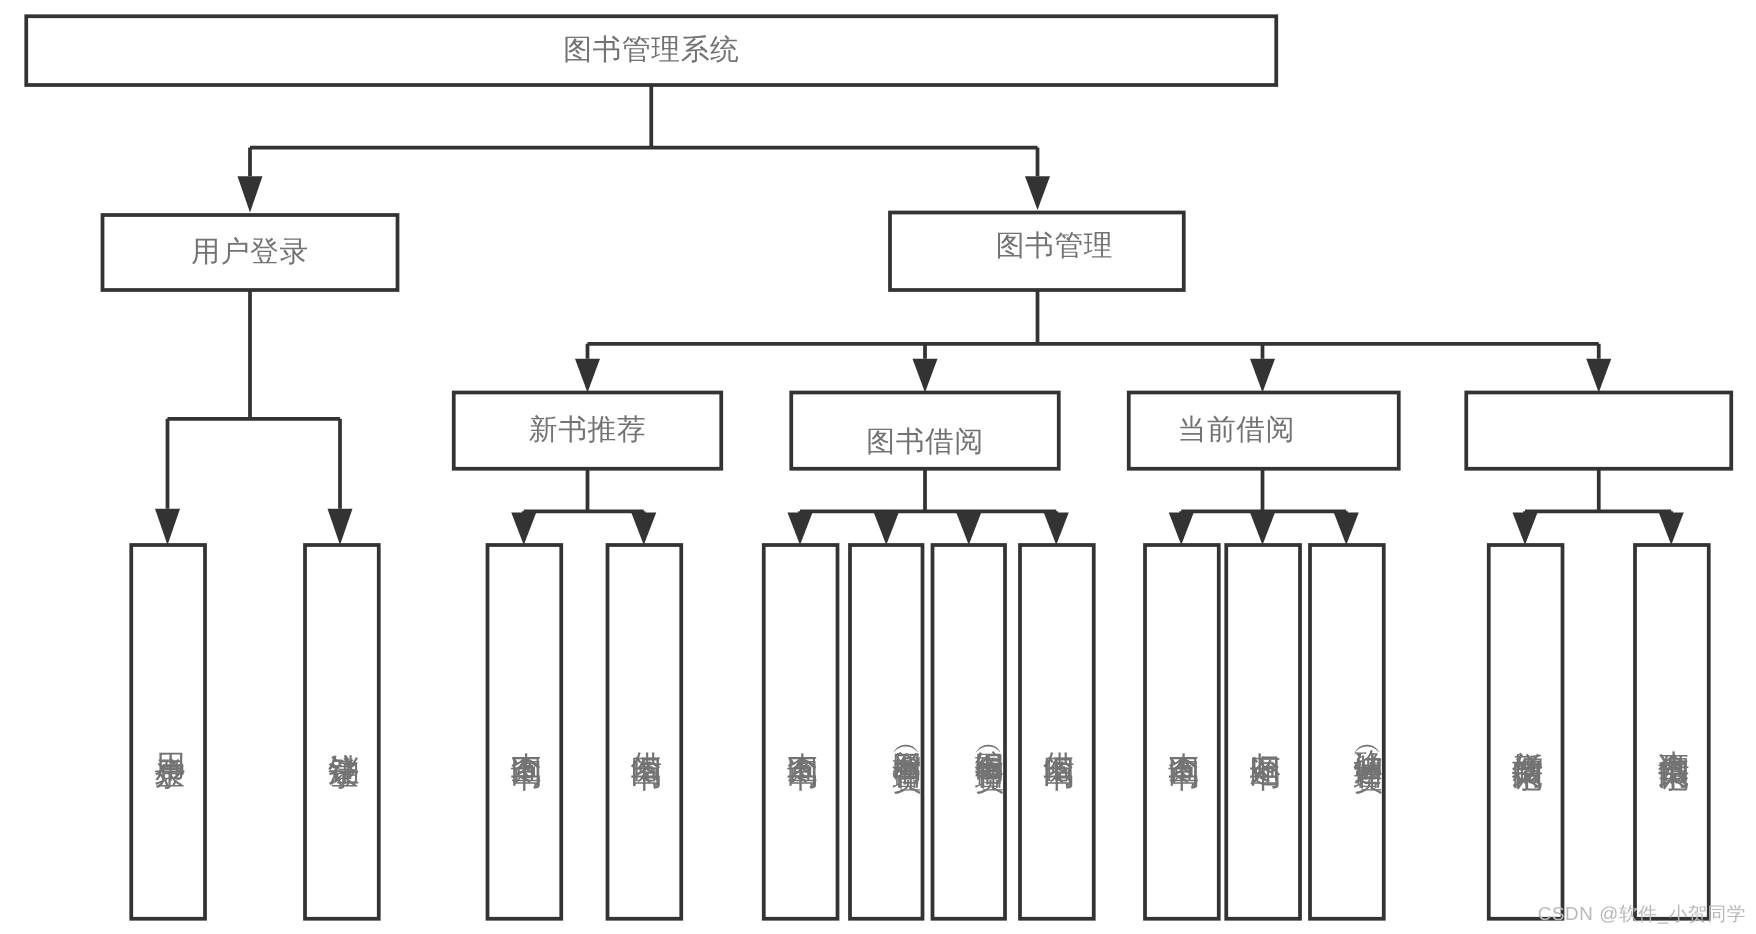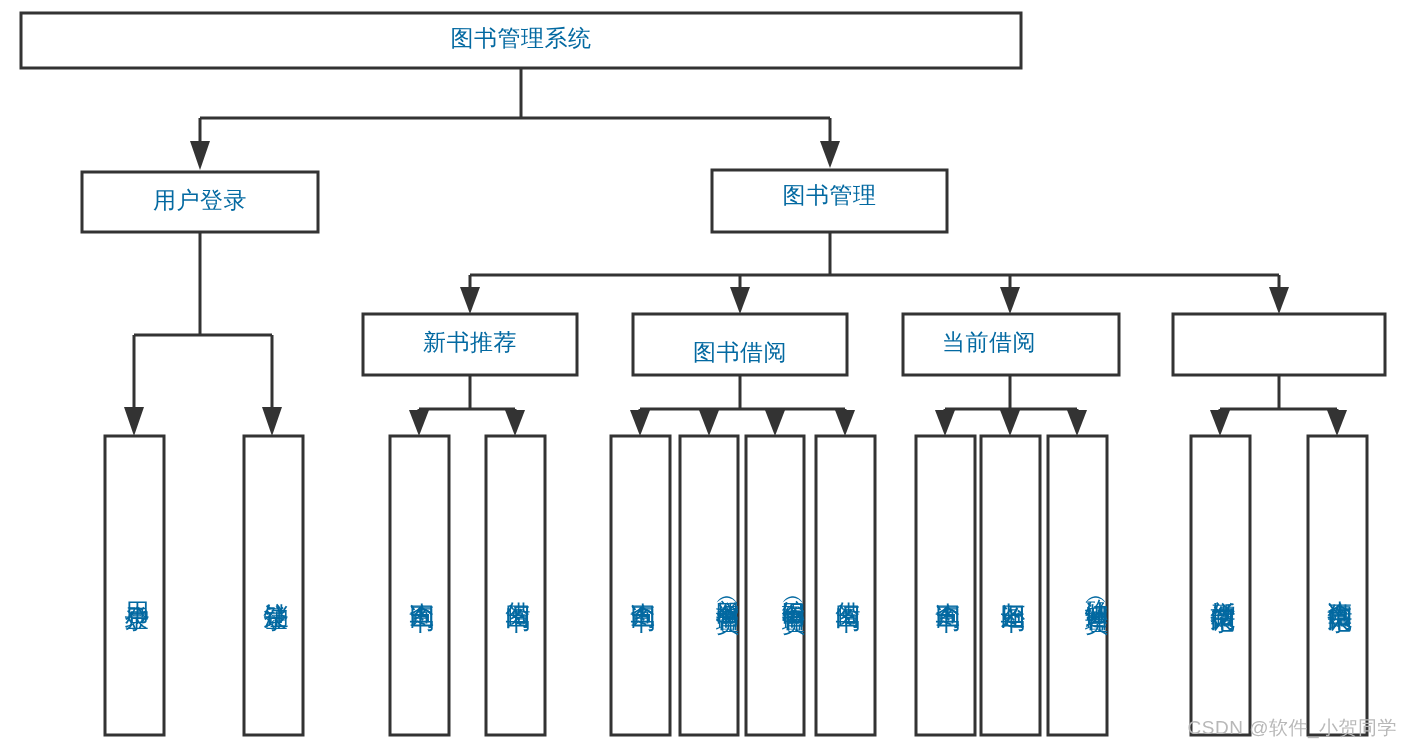--- a/index.html
+++ b/index.html
@@ -36,42 +36,42 @@
   }
   .arrow-head {
     fill: #333333;
     stroke: none;
   }
   .node-label {
     position: absolute;
     display: flex;
     align-items: center;
     justify-content: center;
-    color: #0369a1;
-    font-family: Liberation Mono, monospace;
+    color: #737373;
+    font-family: Liberation Serif, serif;
     pointer-events: none;
     text-align: center;
   }
   .node-label.horizontal {
     font-size: 23px;
     line-height: 1.15;
     letter-spacing: 0.5px;
   }
   .node-label.vertical {
     writing-mode: vertical-rl;
     text-orientation: upright;
     font-size: 25px;
     line-height: 1.12;
     letter-spacing: 2px;
   }
   .watermark {
     position: absolute;
     right: 8px;
     bottom: 6px;
-    font-size: 19px;
+    font-size: 15px;
     color: #b8b8b8;
     font-family: "Liberation Sans", "DejaVu Sans", sans-serif;
     white-space: nowrap;
     letter-spacing: 0.5px;
   }
 </style>
 </head>
 <body>
 
 <div id="stage">
@@ -177,21 +177,21 @@
       <path class="connector" d="M 1337 409 L 1337 414"></path>
       <polygon class="arrow-head" points="1210,410 1230,410 1220,436"></polygon>
       <polygon class="arrow-head" points="1327,410 1347,410 1337,436"></polygon>
     </g>
 
   </svg>
 
   <div class="node-label horizontal" style="left:21px; top:13px; width:1000px; height:55px;">图书管理系统</div>
 
   <div class="node-label horizontal" style="left:82px; top:172px; width:236px; height:60px;">用户登录</div>
-  <div class="node-label horizontal" style="left:712px; top:170px; width:235px; height:54px;">图书管理</div>
+  <div class="node-label horizontal" style="left:712px; top:170px; width:235px; height:54px;padding-left:14px;">图书管理</div>
 
   <div class="node-label horizontal" style="left:363px; top:314px; width:214px; height:61px;">新书推荐</div>
   <div class="node-label horizontal" style="left:633px; top:324px; width:214px; height:61px;">图书借阅</div>
   <div class="node-label horizontal" style="left:903px; top:314px; width:172px; height:61px;">当前借阅</div>
 
   <div class="node-label vertical" style="left:105px; top:436px; width:59px; height:299px;">用户登录</div>
   <div class="node-label vertical" style="left:244px; top:436px; width:59px; height:299px;">注销登录</div>
 
   <div class="node-label vertical" style="left:390px; top:436px; width:59px; height:299px;">查询图书</div>
   <div class="node-label vertical" style="left:486px; top:436px; width:59px; height:299px;">借阅图书</div>

